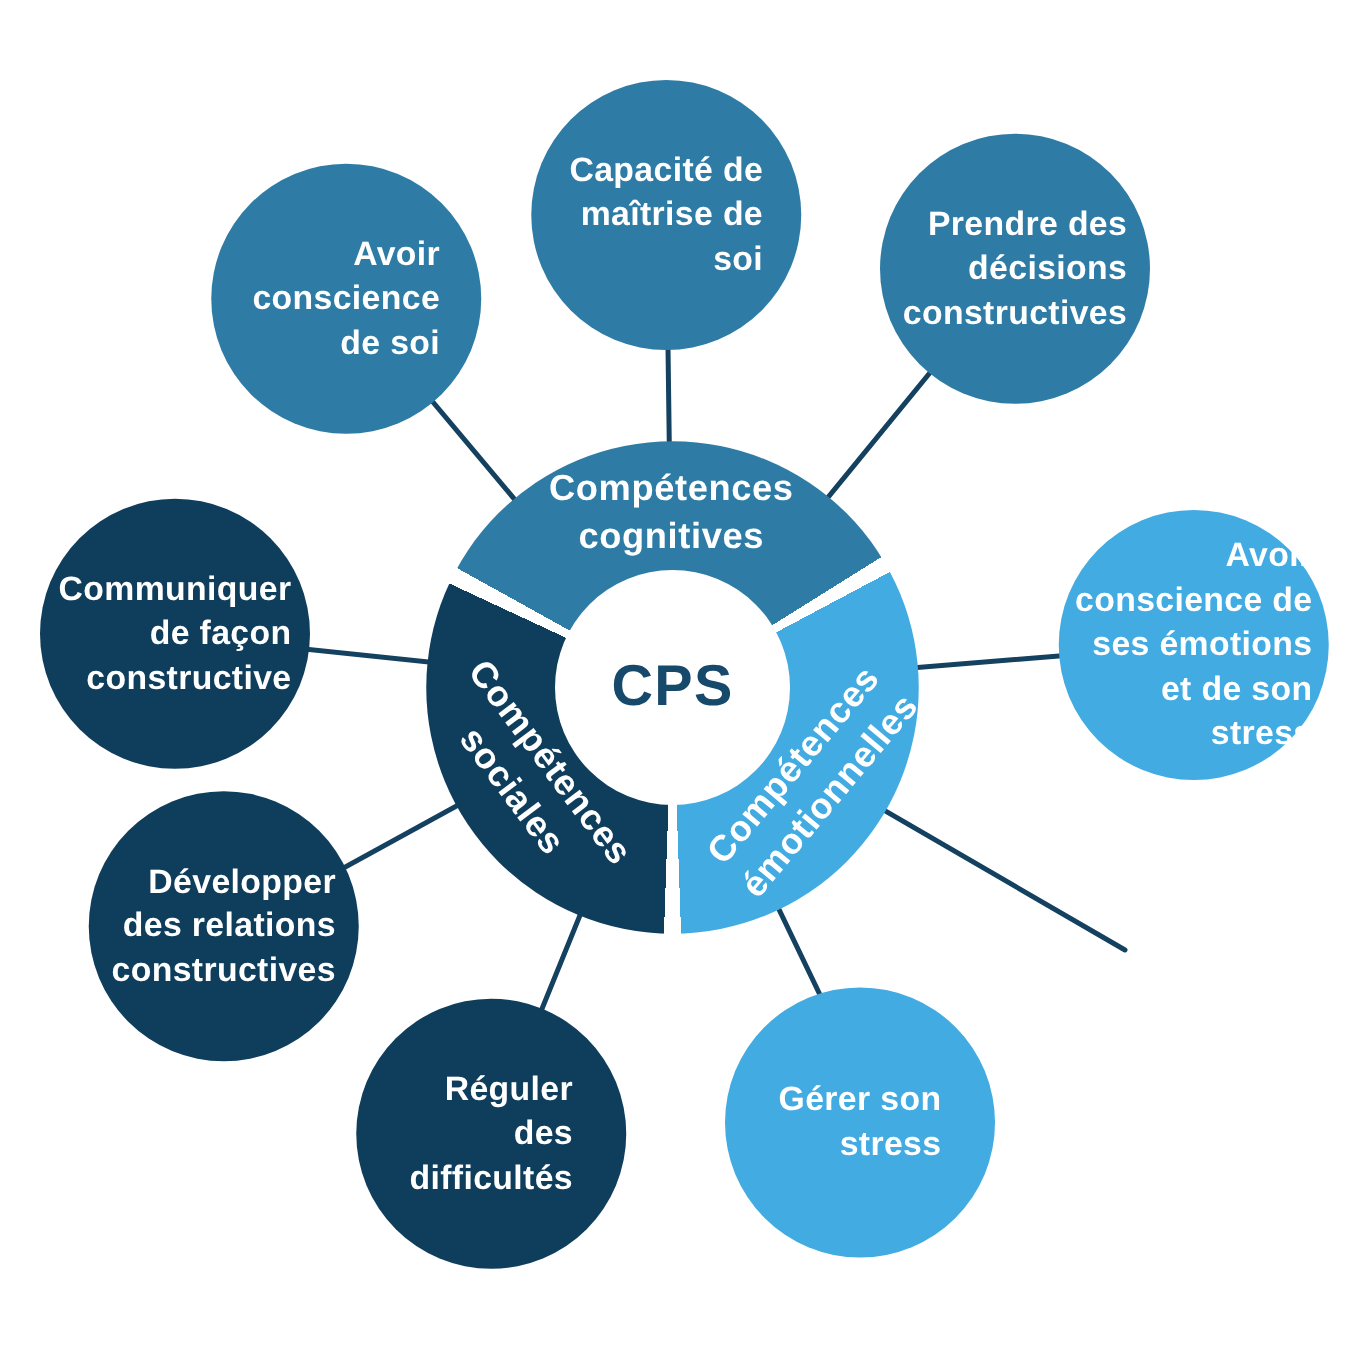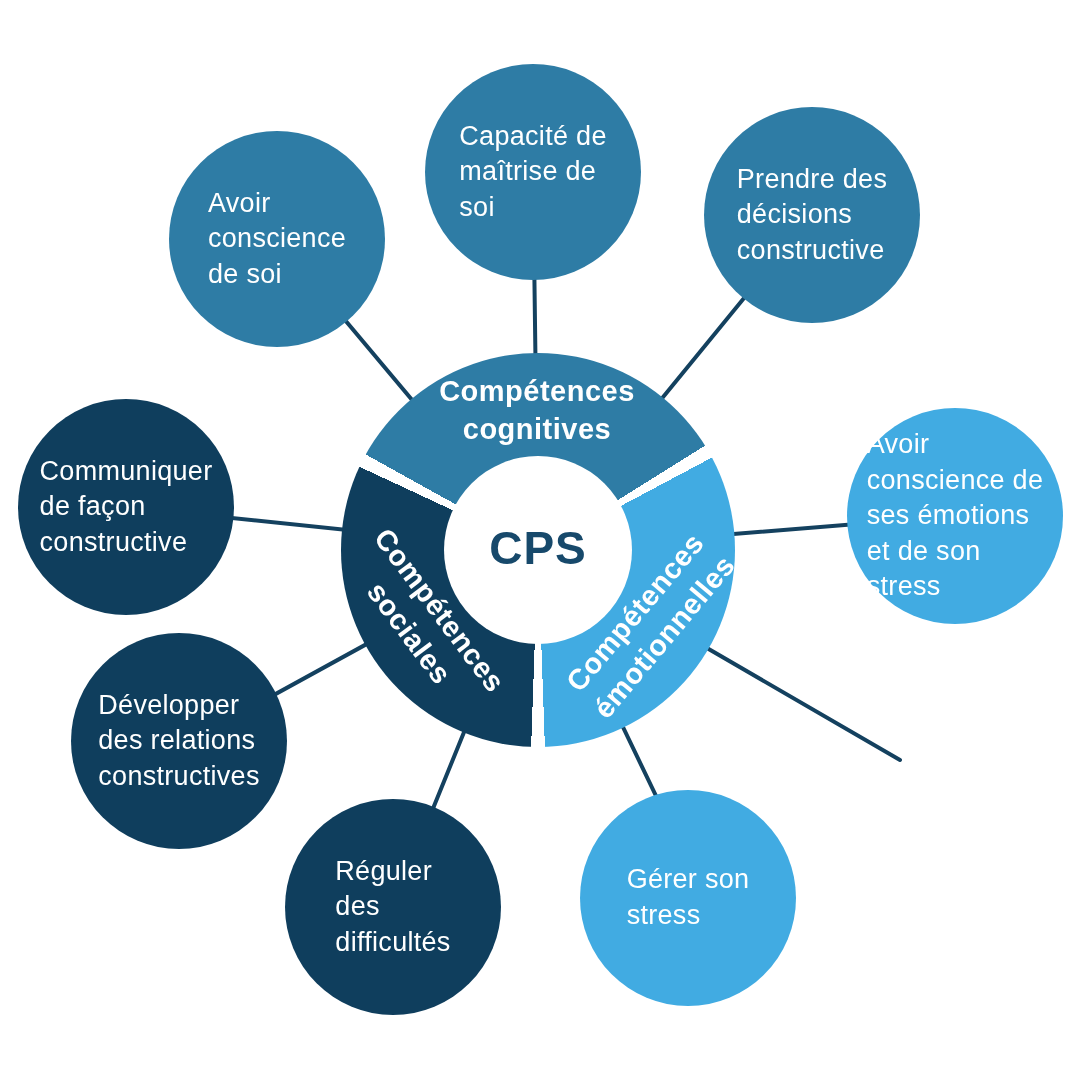--- a/index.html
+++ b/index.html
@@ -57,22 +57,22 @@
 
   
   .node{
     position:absolute;width:216px;height:216px;border-radius:50%;z-index:4;
     display:flex;align-items:center;justify-content:center;
   }
   .node.cognitive{background:var(--c-cognitive);}
   .node.emotional{background:var(--c-emotional);}
   .node.social{background:var(--c-social);}
   .node-label{
-    color:var(--c-text);font-weight:normal;font-size:27px;line-height:1.32;
-    letter-spacing:.3px;text-align:left;white-space:pre-line;
+    color:var(--c-text);font-weight:bold;font-size:27px;line-height:1.32;
+    letter-spacing:.3px;text-align:right;white-space:pre-line;
   }
 </style>
 </head>
 <body>
 
 <div id="canvas">
 
   <svg id="lines" width="1080" height="1080">
     <line x1="538" y1="550" x2="277" y2="239"></line>
     <line x1="538" y1="550" x2="533" y2="172"></line>
@@ -104,21 +104,21 @@
 de soi</span>
   </div>
   <div class="node cognitive" style="left:425px;top:64px">
     <span class="node-label">Capacité de
 maîtrise de
 soi</span>
   </div>
   <div class="node cognitive" style="left:704px;top:107px">
     <span class="node-label">Prendre des
 décisions
-constructive</span>
+constructives</span>
   </div>
   <div class="node emotional" style="left:847px;top:408px">
     <span class="node-label">Avoir
 conscience de
 ses émotions
 et de son
 stress</span>
   </div>
   <div class="node emotional" style="left:580px;top:790px">
     <span class="node-label">Gérer son
@@ -127,19 +127,19 @@
   <div class="node social" style="left:285px;top:799px">
     <span class="node-label">Réguler
 des
 difficultés</span>
   </div>
   <div class="node social" style="left:71px;top:633px">
     <span class="node-label">Développer
 des relations
 constructives</span>
   </div>
-  <div class="node social" style="left:18px;top:399px">
+  <div class="node social" style="left:32px;top:399px">
     <span class="node-label">Communiquer
 de façon
 constructive</span>
   </div>
 
 </div>
 
 </body></html>

